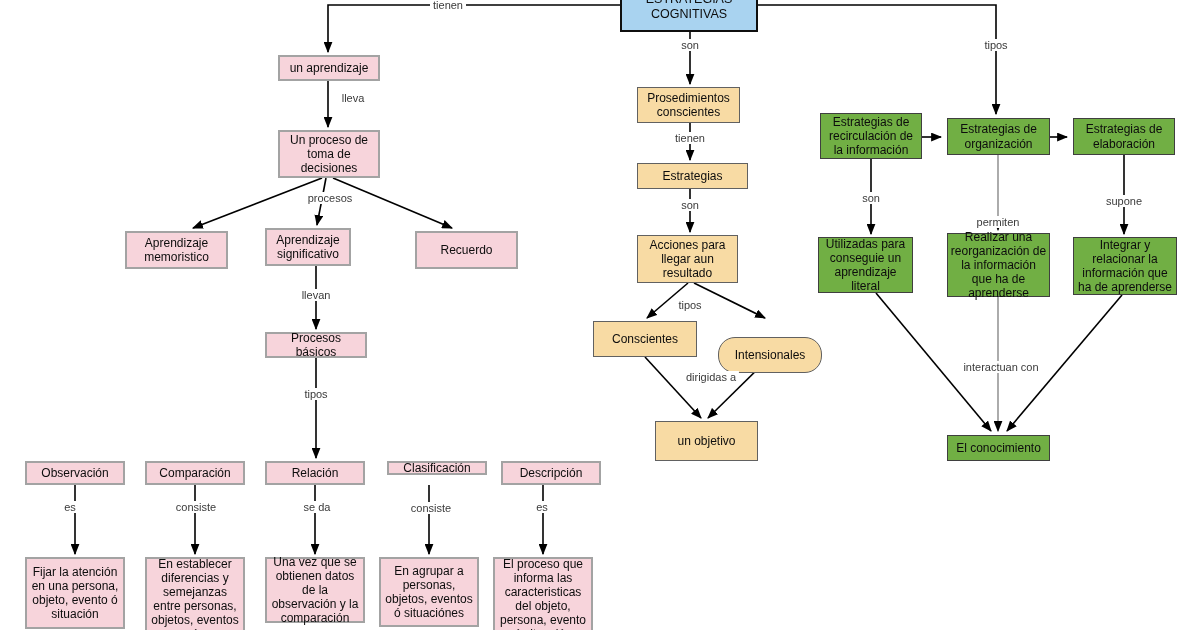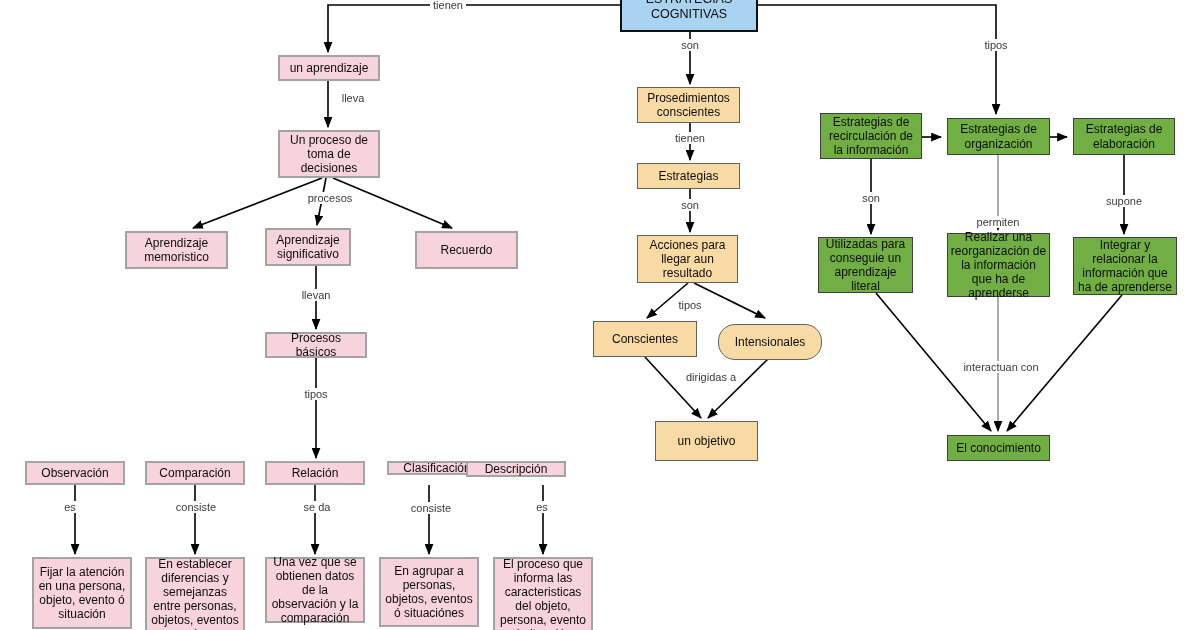--- a/index.html
+++ b/index.html
@@ -66,31 +66,31 @@
     <div class="node pink" style="left: 278px; top: 55px; width: 102px; height: 26px;">un aprendizaje</div>
     <div class="node pink" style="left: 278px; top: 130px; width: 102px; height: 48px;">Un proceso de toma de decisiones</div>
     <div class="node pink" style="left: 125px; top: 231px; width: 103px; height: 38px;">Aprendizaje memoristico</div>
     <div class="node pink" style="left: 265px; top: 228px; width: 86px; height: 38px;">Aprendizaje significativo</div>
     <div class="node pink" style="left: 415px; top: 231px; width: 103px; height: 38px;">Recuerdo</div>
     <div class="node pink" style="left: 265px; top: 332px; width: 102px; height: 26px;">Procesos básicos</div>
     <div class="node pink" style="left: 25px; top: 461px; width: 100px; height: 24px;">Observación</div>
     <div class="node pink" style="left: 145px; top: 461px; width: 100px; height: 24px;">Comparación</div>
     <div class="node pink" style="left: 265px; top: 461px; width: 100px; height: 24px;">Relación</div>
     <div class="node pink" style="left: 379px; top: 461px; width: 100px; height: 14px; margin-left: 8px;">Clasificación</div>
-    <div class="node pink" style="left: 466px; top: 461px; width: 100px; height: 16px;">Descripción</div>
-    <div class="node pink" style="left: 32px; top: 557px; width: 100px; height: 72px;">Fijar la atención en una persona, objeto, evento ó situación</div>
+    <div class="node pink" style="left: 501px; top: 461px; width: 100px; height: 24px;">Descripción</div>
+    <div class="node pink" style="left: 25px; top: 557px; width: 100px; height: 72px;">Fijar la atención en una persona, objeto, evento ó situación</div>
     <div class="node pink" style="left: 145px; top: 557px; width: 100px; height: 84px;">En establecer diferencias y semejanzas entre personas, objetos, eventos ó</div>
     <div class="node pink" style="left: 265px; top: 557px; width: 100px; height: 66px;">Una vez que se obtienen datos de la observación y la comparación</div>
     <div class="node pink" style="left: 379px; top: 557px; width: 100px; height: 70px;">En agrupar a personas, objetos, eventos ó situaciónes</div>
     <div class="node pink" style="left: 493px; top: 557px; width: 100px; height: 84px;">El proceso que informa las caracteristicas del objeto, persona, evento ó situación</div>
     <div class="node orange" style="left: 637px; top: 87px; width: 103px; height: 36px;">Prosedimientos conscientes</div>
-    <div class="node orange" style="left: 637px; top: 163px; width: 103px; height: 26px;">Estrategias</div>
+    <div class="node orange" style="left: 637px; top: 163px; width: 111px; height: 26px;">Estrategias</div>
     <div class="node orange" style="left: 637px; top: 235px; width: 101px; height: 48px;">Acciones para llegar aun resultado</div>
     <div class="node orange" style="left: 593px; top: 321px; width: 104px; height: 36px;">Conscientes</div>
-    <div class="node orange" style="left: 718px; top: 324px; width: 104px; height: 36px; border-radius: 17px;">Intensionales</div>
+    <div class="node orange" style="left: 718px; top: 337px; width: 104px; height: 36px; border-radius: 17px;">Intensionales</div>
     <div class="node orange" style="left: 655px; top: 421px; width: 103px; height: 40px;">un objetivo</div>
     <div class="node green" style="left: 820px; top: 113px; width: 102px; height: 46px;">Estrategias de recirculación de la información</div>
     <div class="node green" style="left: 947px; top: 118px; width: 103px; height: 37px;">Estrategias de organización</div>
     <div class="node green" style="left: 1073px; top: 118px; width: 102px; height: 37px;">Estrategias de elaboración</div>
     <div class="node green" style="left: 818px; top: 237px; width: 95px; height: 56px;">Utilizadas para conseguie un aprendizaje literal</div>
     <div class="node green" style="left: 947px; top: 233px; width: 103px; height: 64px;">Realizar una reorganización de la información que ha de aprenderse</div>
     <div class="node green" style="left: 1073px; top: 237px; width: 104px; height: 58px;">Integrar y relacionar la información que ha de aprenderse</div>
     <div class="node green" style="left: 947px; top: 435px; width: 103px; height: 26px;">El conocimiento</div>
     <span class="edge-label" style="left: 448px; top: 5px;">tienen</span>
     <span class="edge-label" style="left: 690px; top: 45px;">son</span>

